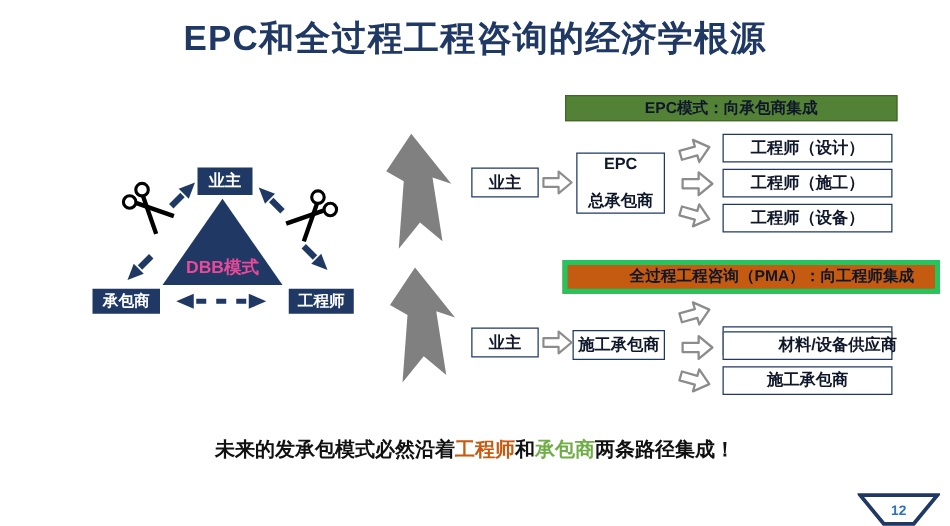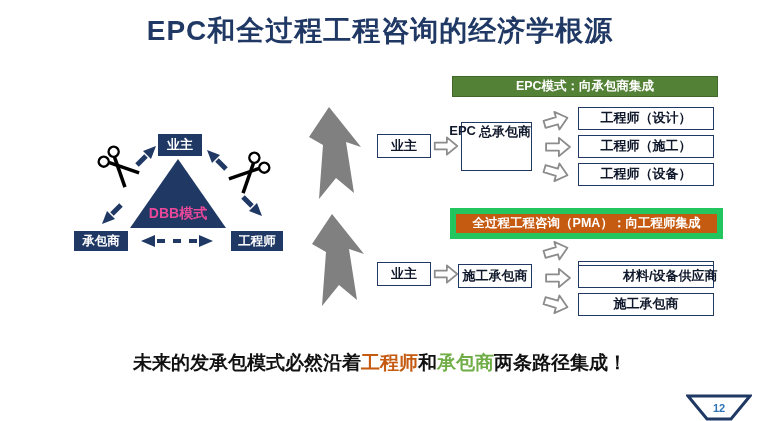--- a/index.html
+++ b/index.html
@@ -33,51 +33,51 @@
   .tag-engineer{left:171px;top:111px;width:52px;height:20px;line-height:20px;font-size:12.5px;}
   .nav-arrow{position:absolute;width:24px;height:24px;}
   .sciss{position:absolute;width:46px;height:40px;}
   .dash-arrow{position:absolute;left:77px;top:114px;width:80px;height:14px;}
   
   .gray-arrow{position:absolute;width:58px;height:98px;}
   .gray-arrow.up{left:305px;top:103px;}
   .gray-arrow.dn{left:308px;top:210px;}
   
   .banner{
-    position:absolute;color:#ffffff;font-weight:bold;font-size:12.5px;
+    position:absolute;color:#0f172a;font-weight:bold;font-size:12.5px;
     text-align:center;height:19px;line-height:19px;white-space:nowrap;
   }
   .banner.green{left:452px;top:76px;width:264px;background:#538135;border:1px solid #41672a;}
-  .banner.orange{left:450px;top:208px;width:261px;background:#c55a11;border:6px solid #22c55e;}
+  .banner.orange{left:450px;top:208px;width:261px;background:#c55a11;border:4px solid #22c55e;padding-left:33px;}
   .wbox{
     position:absolute;background:#ffffff;border:1.5px solid #1f3864;
     font-weight:bold;font-size:13px;color:#0f172a;text-align:center;
     box-sizing:border-box;white-space:nowrap;
   }
   .owner-top{left:377px;top:134px;width:54px;height:24px;line-height:21px;}
   .owner-bot{left:377px;top:262px;width:54px;height:24px;line-height:21px;}
-  .hub-epc{left:461px;top:122px;width:71px;height:49px;display:flex;flex-direction:row;justify-content:flex-end;gap:3px;}
+  .hub-epc{left:461px;top:122px;width:71px;height:49px;display:flex;flex-direction:column;justify-content:space-between;gap:3px;}
   .hub-pma{left:458px;top:264px;width:74px;height:24px;line-height:21px;}
   .tbox{left:578px;width:136px;height:23px;line-height:20px;}
   .t1{top:107px;} .t2{top:135px;} .t3{top:163px;}
   .b1{top:237px;margin-top:24px;} .b2{top:265px;padding-left:44px;} .b3{top:293px;}
   .hollow{position:absolute;}
   .ha-owner-top{left:433px;top:134px;}
   .ha-owner-bot{left:433px;top:262px;}
   .fan{width:38px;height:22px;}
   .f-t1{left:537px;top:110px;transform:rotate(-16deg);}
   .f-t2{left:539px;top:136px;}
   .f-t3{left:537px;top:161px;transform:rotate(16deg);}
   .f-b1{left:537px;top:240px;transform:rotate(-16deg);}
   .f-b2{left:539px;top:267px;}
   .f-b3{left:537px;top:293px;transform:rotate(16deg);}
   
   .conclusion{
     position:absolute;left:0;top:350px;width:100%;text-align:center;
-    font-size:19px;font-weight:bold;color:#111111;white-space:nowrap;
+    font-size:16px;font-weight:bold;color:#111111;white-space:nowrap;
   }
   .conclusion .hl-orange{color:#c55a11;}
   .conclusion .hl-green{color:#70ad47;}
   
   .page-marker{position:absolute;left:686px;top:394px;width:66px;height:27px;}
 </style>
 </head>
 <body>
 
 <div class="slide">

